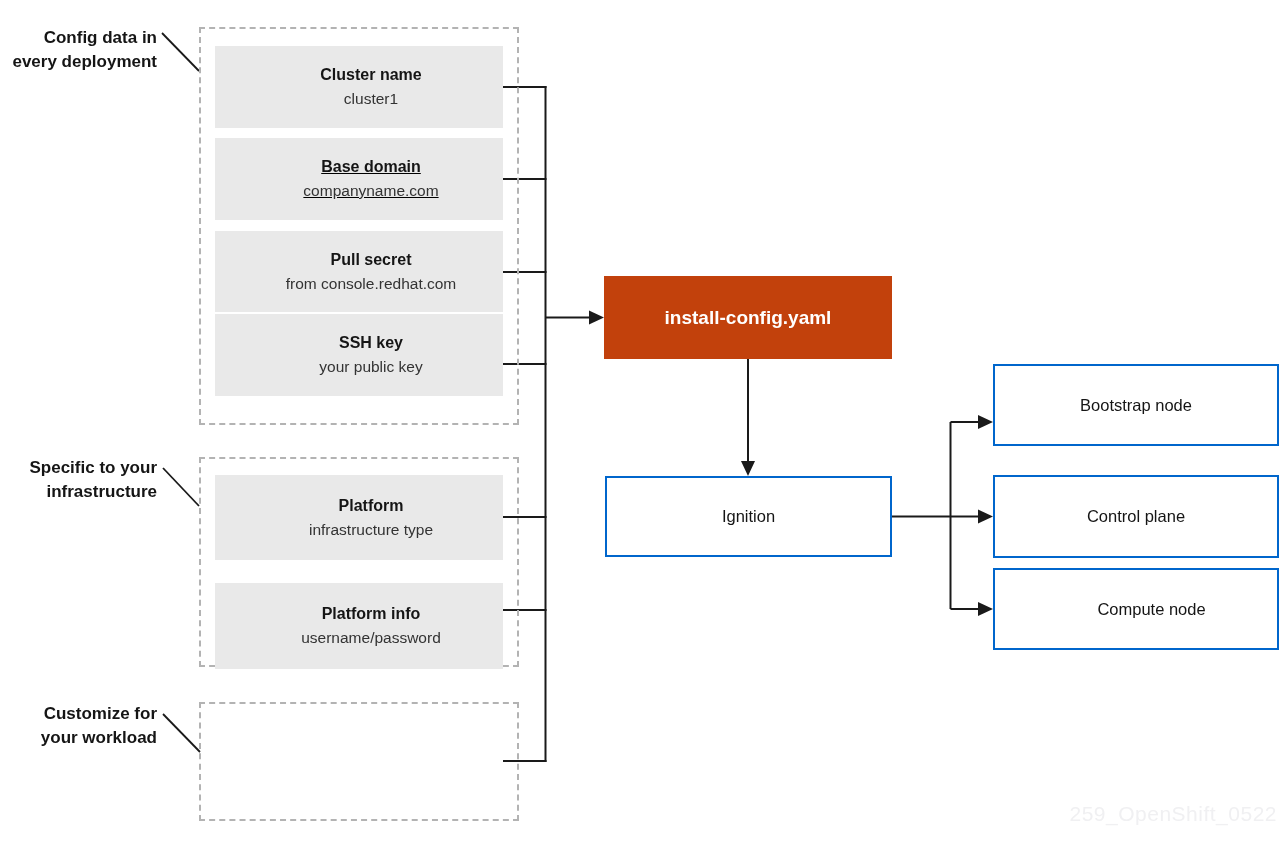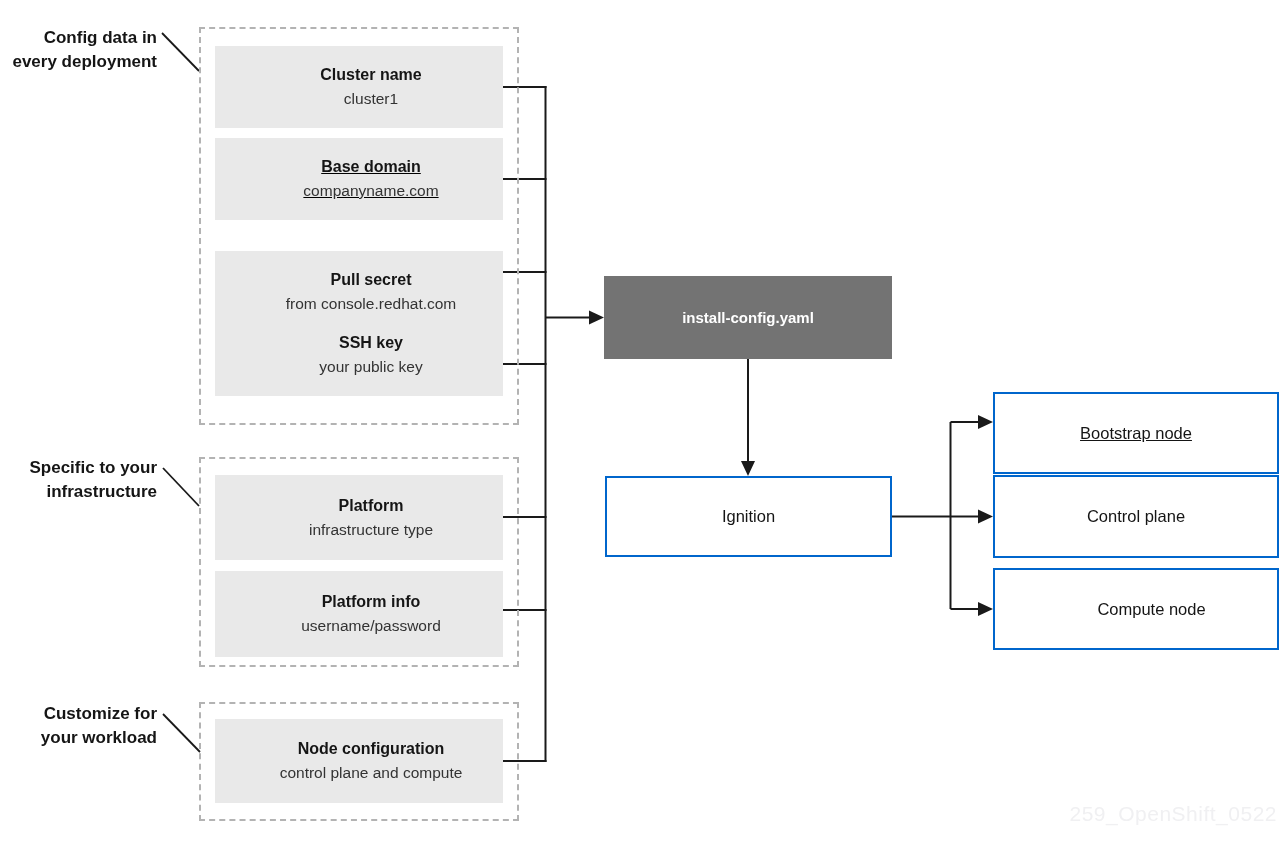--- a/index.html
+++ b/index.html
@@ -54,26 +54,26 @@
     color: #333333;
     line-height: 24px;
     text-align: right;
   }
   .blue-fill-box {
     position: absolute;
     left: 604px;
     top: 276px;
     width: 288px;
     height: 83px;
-    background: #737373;
+    background: #c2410c;
     display: flex;
     align-items: center;
     justify-content: center;
     color: #ffffff;
-    font-size: 15px;
+    font-size: 19px;
     font-weight: 600;
     box-sizing: border-box;
   }
   .blue-border-box {
     position: absolute;
     background: #ffffff;
     border: 2px solid #0066cc;
     box-sizing: border-box;
     display: flex;
     align-items: center;
@@ -168,49 +168,45 @@
   <div class="group" style="left:199px; top:702px; width:320px; height:119px;"></div>
 
   <div class="gray-box" style="top:46px; height:82px;">
     <div class="title">Cluster name</div>
     <div class="subtitle">cluster1</div>
   </div>
   <div class="gray-box" style="top:138px; height:82px;text-decoration:underline;">
     <div class="title">Base domain</div>
     <div class="subtitle">companyname.com</div>
   </div>
-  <div class="gray-box" style="top:231px; height:81px;margin-top:20px;">
+  <div class="gray-box" style="top:231px; height:81px;">
     <div class="title">Pull secret</div>
     <div class="subtitle">from console.redhat.com</div>
   </div>
   <div class="gray-box" style="top:314px; height:82px;">
     <div class="title">SSH key</div>
     <div class="subtitle">your public key</div>
   </div>
   <div class="gray-box" style="top:475px; height:85px;">
     <div class="title">Platform</div>
     <div class="subtitle">infrastructure type</div>
   </div>
-  <div class="gray-box" style="top:571px; height:86px;">
+  <div class="gray-box" style="top:583px; height:86px;">
     <div class="title">Platform info</div>
     <div class="subtitle">username/password</div>
   </div>
-  <div class="gray-box" style="top:719px; height:84px;">
-    <div class="title">Node configuration</div>
-    <div class="subtitle">control plane and compute</div>
-  </div>
 
   <div class="blue-fill-box">
     <span>install-config.yaml</span>
   </div>
   <div class="blue-border-box ignition-box">
     <span>Ignition</span>
   </div>
 
-  <div class="blue-border-box output-box" style="top:392px; height:82px;text-decoration:underline;">
+  <div class="blue-border-box output-box" style="top:364px; height:82px;">
     <span>Bootstrap node</span>
   </div>
   <div class="blue-border-box output-box" style="top:475px; height:83px;">
     <span>Control plane</span>
   </div>
   <div class="blue-border-box output-box" style="top:568px; height:82px;padding-left:31px;">
     <span>Compute node</span>
   </div>
 
   <div class="watermark">259_OpenShift_0522</div>

